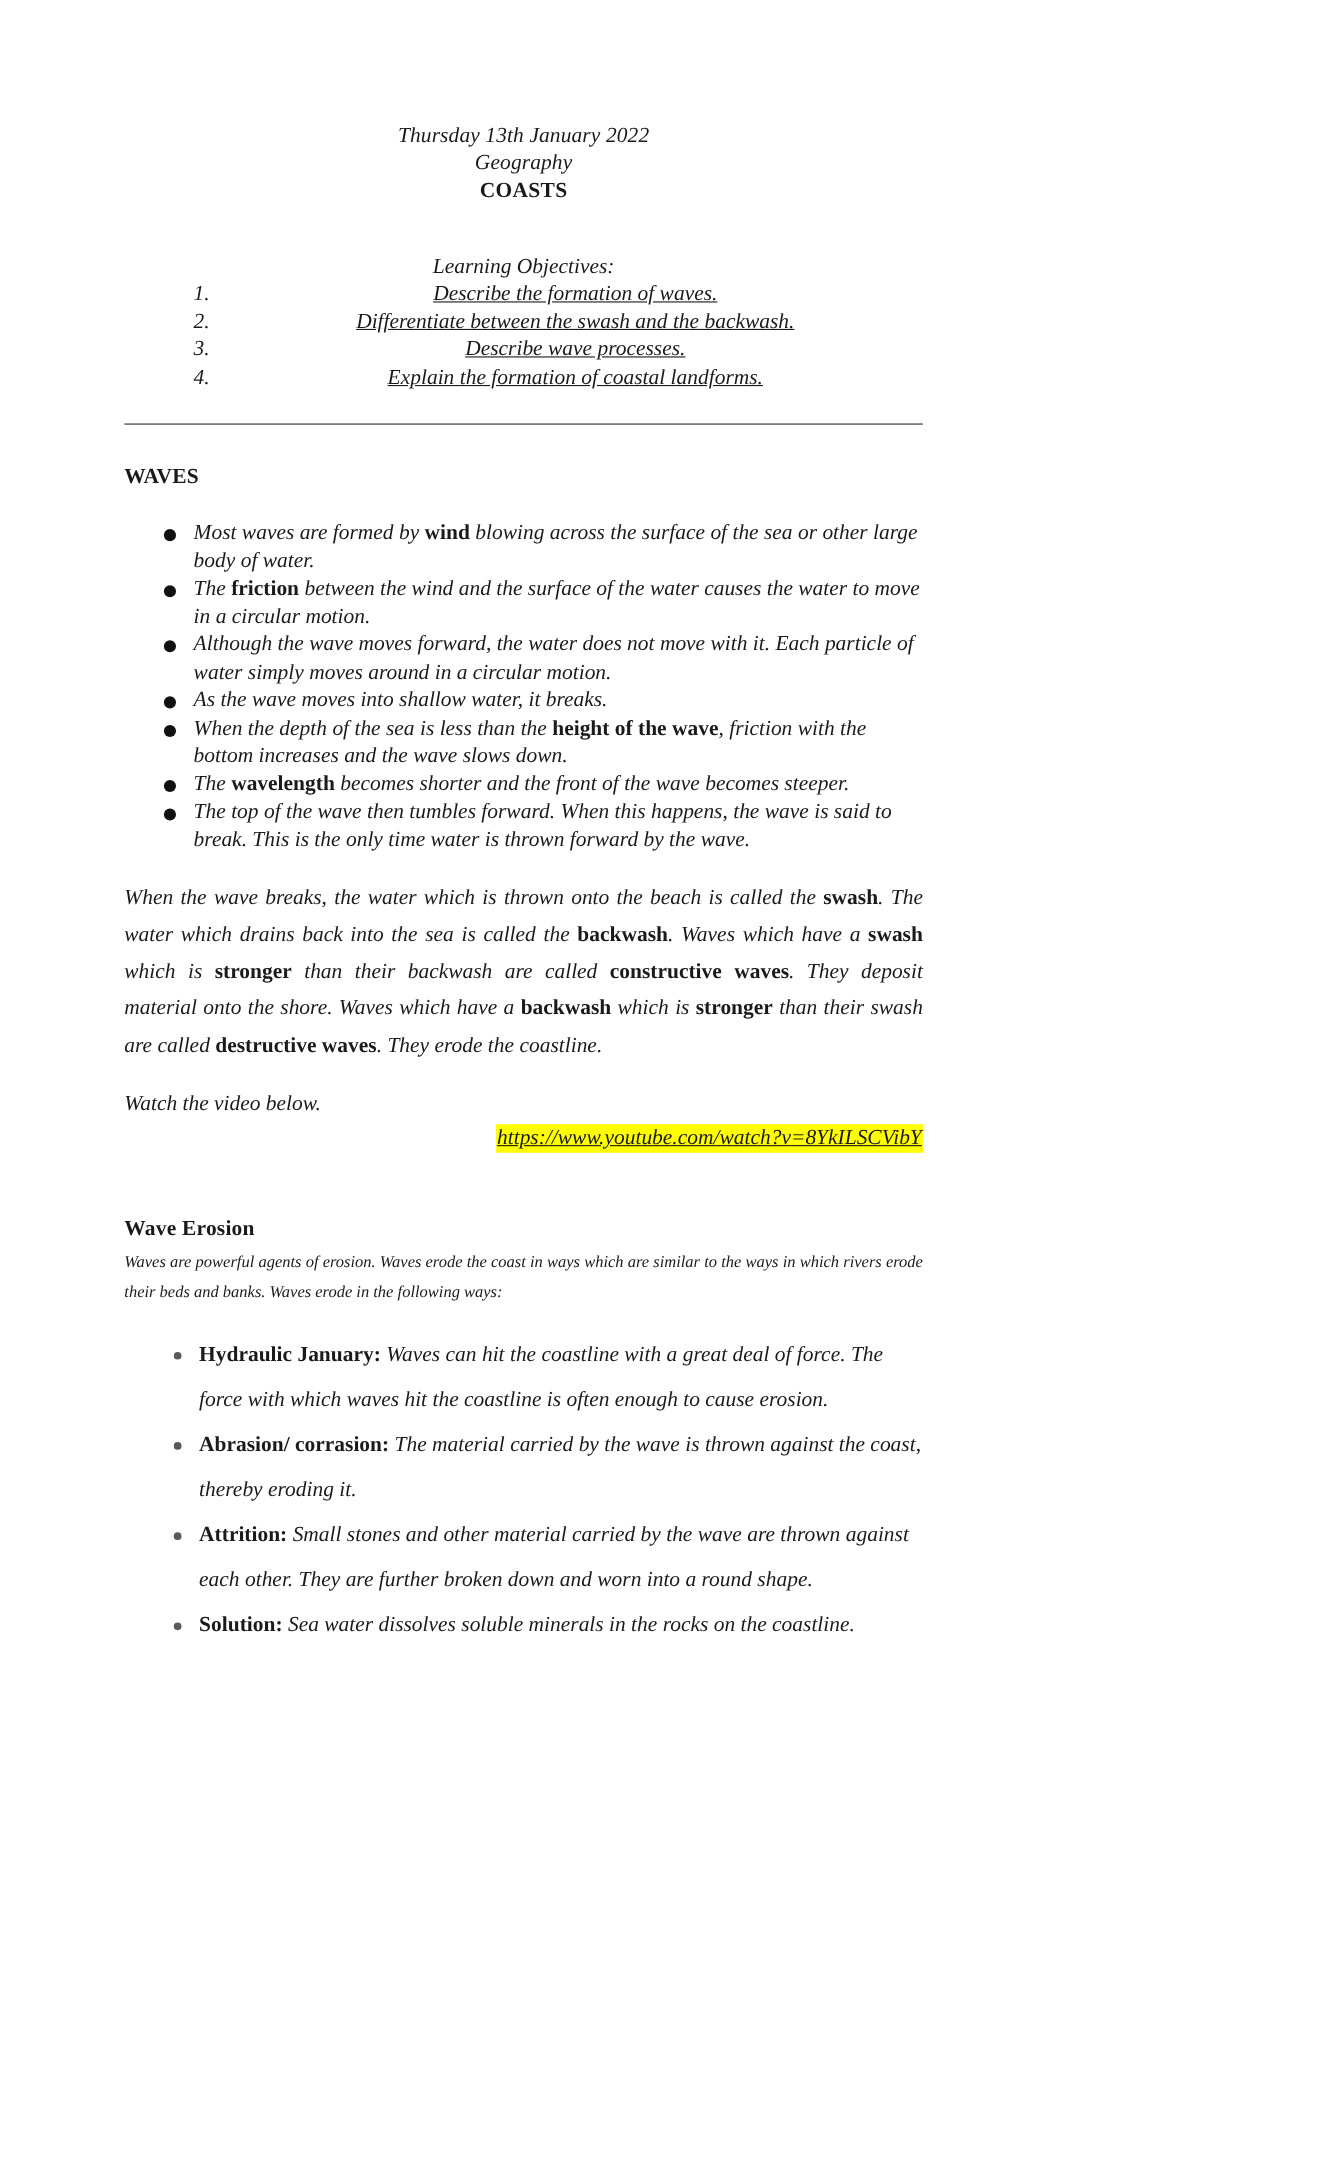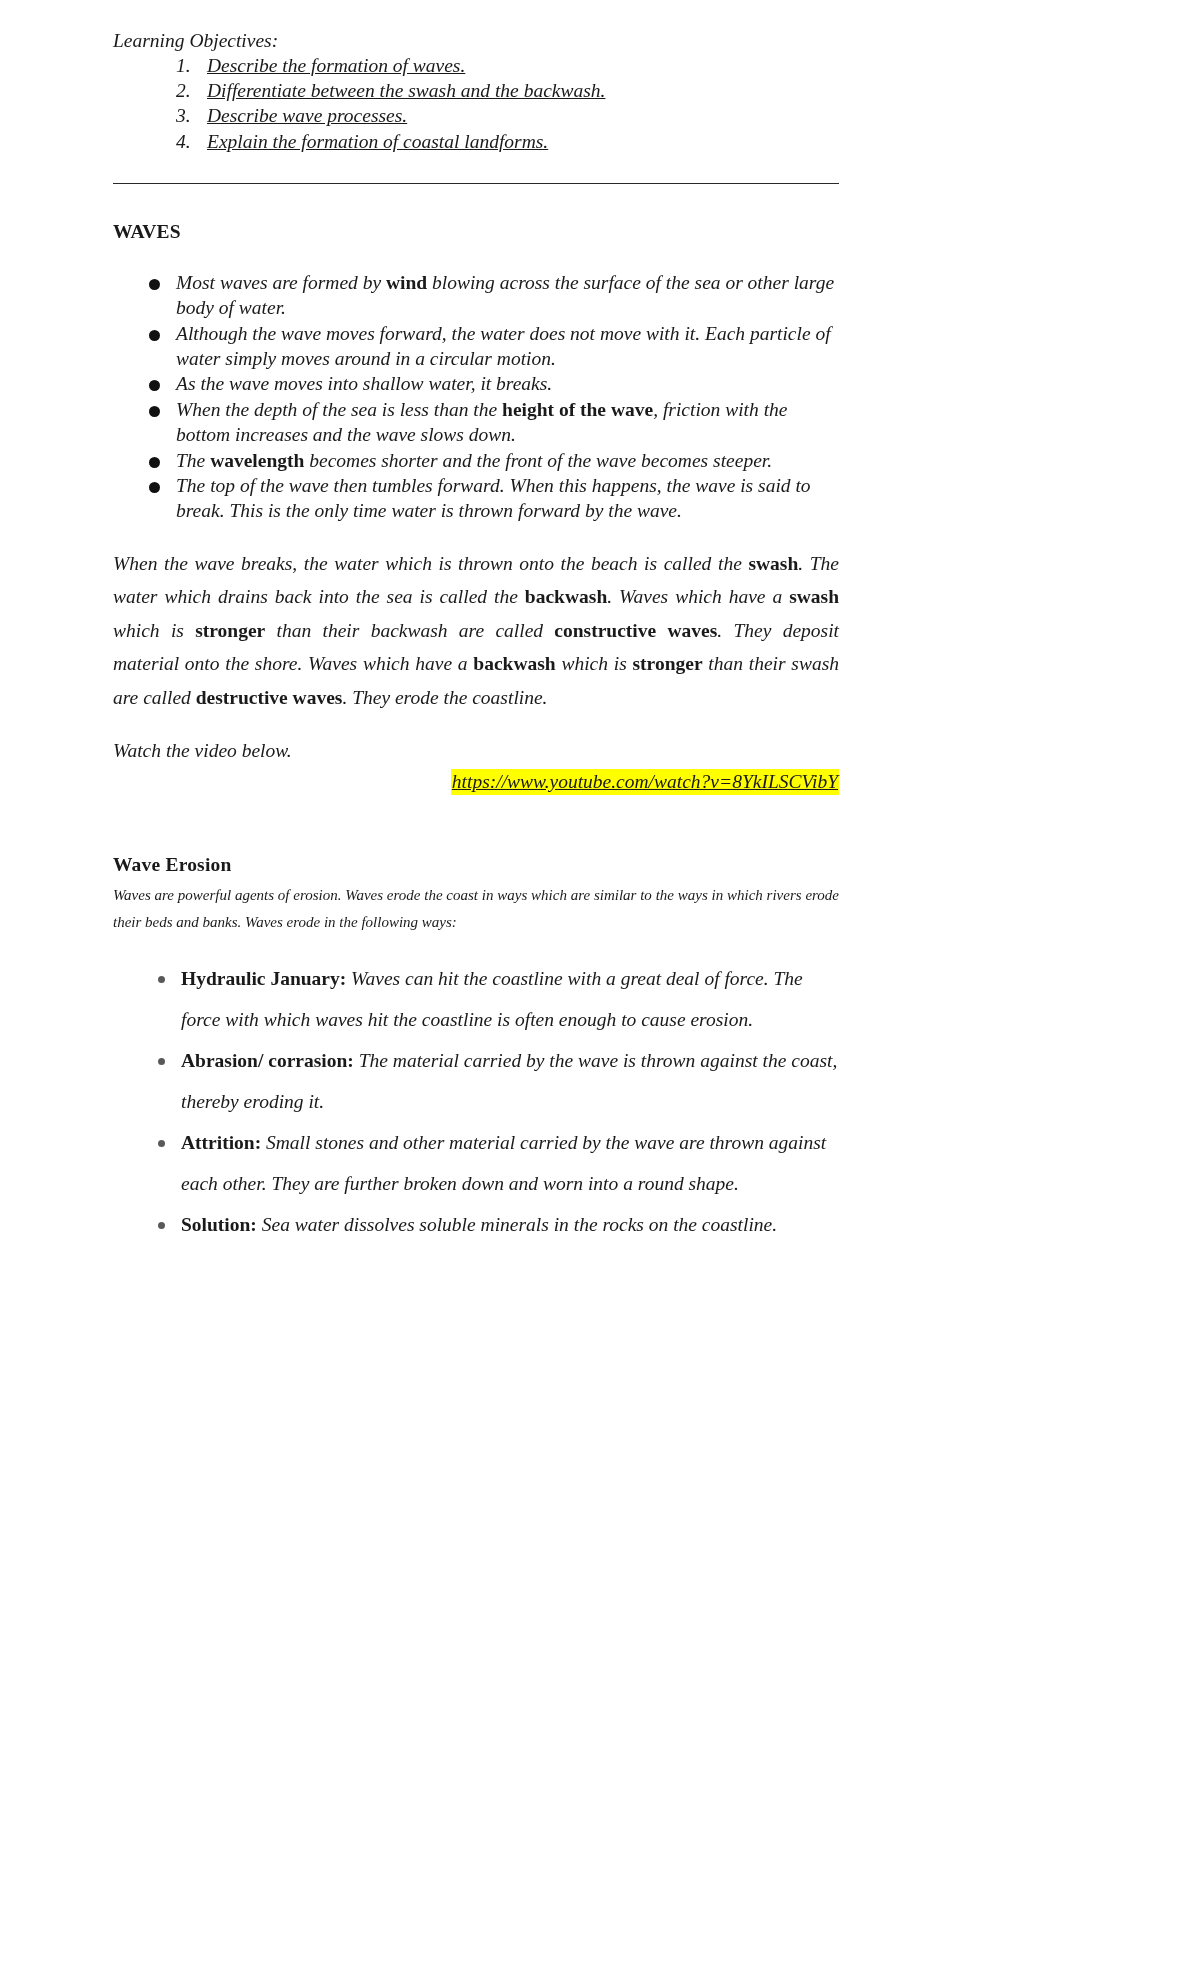--- a/index.html
+++ b/index.html
@@ -43,21 +43,22 @@
   .doc-header .title {
     font-style: normal;
     font-weight: bold;
     font-size: 19.5px;
     line-height: 25px;
     letter-spacing: 0.3px;
   }
 
   
   .lo-block {
-    margin-top: 28px;
+    margin-top: 44px;
+    text-align: center;
   }
   .lo-label {
     font-style: italic;
     font-size: 19.5px;
     line-height: 25px;
   }
   ol.lo-list {
     margin: 0;
     padding: 0 0 0 63px;
     list-style: none;
@@ -188,36 +189,42 @@
     background: #595959;
   }
   ul.erosion-list li b { font-style: normal; font-weight: bold; }
 </style>
 </head>
 <body>
 
 <div class="page">
   <div class="content">
 
+    <div class="doc-header">
+      <div class="line">Thursday 13th January 2022</div>
+      <div class="line">Geography</div>
+      <div class="title">COASTS</div>
+    </div>
 
     <div class="lo-block">
       <div class="lo-label">Learning Objectives:</div>
       <ol class="lo-list" id="lo-list">
           <li>Describe the formation of waves.</li>
           <li>Differentiate between the swash and the backwash.</li>
           <li>Describe wave processes.</li>
           <li>Explain the formation of coastal landforms.</li>
         </ol>
     </div>
 
     <hr class="divider">
 
     <div class="section-heading h-waves">WAVES</div>
     <ul class="waves-list" id="waves-list">
         <li>Most waves are formed by <b>wind</b> blowing across the surface of the sea or other large body of water.</li>
+        <li>The <b>friction</b> between the wind and the surface of the water causes the water to move in a circular motion.</li>
         <li>Although the wave moves forward, the water does not move with it. Each particle of water simply moves around in a circular motion.</li>
         <li>As the wave moves into shallow water, it breaks.</li>
         <li>When the depth of the sea is less than the <b>height of the wave</b>, friction with the bottom increases and the wave slows down.</li>
         <li>The <b>wavelength</b> becomes shorter and the front of the wave becomes steeper.</li>
         <li>The top of the wave then tumbles forward. When this happens, the wave is said to break. This is the only time water is thrown forward by the wave.</li>
       </ul>
 
     <p class="para-spaced" id="swash-para">When the wave breaks, the water which is thrown onto the beach is called the <b>swash</b>. The water which drains back into the sea is called the <b>backwash</b>. Waves which have a <b>swash</b> which is <b>stronger</b> than their backwash are called <b>constructive waves</b>. They deposit material onto the shore. Waves which have a <b>backwash</b> which is <b>stronger</b> than their swash are called <b>destructive waves</b>. They erode the coastline.</p>
 
     <div class="watch-line">Watch the video below.</div>

